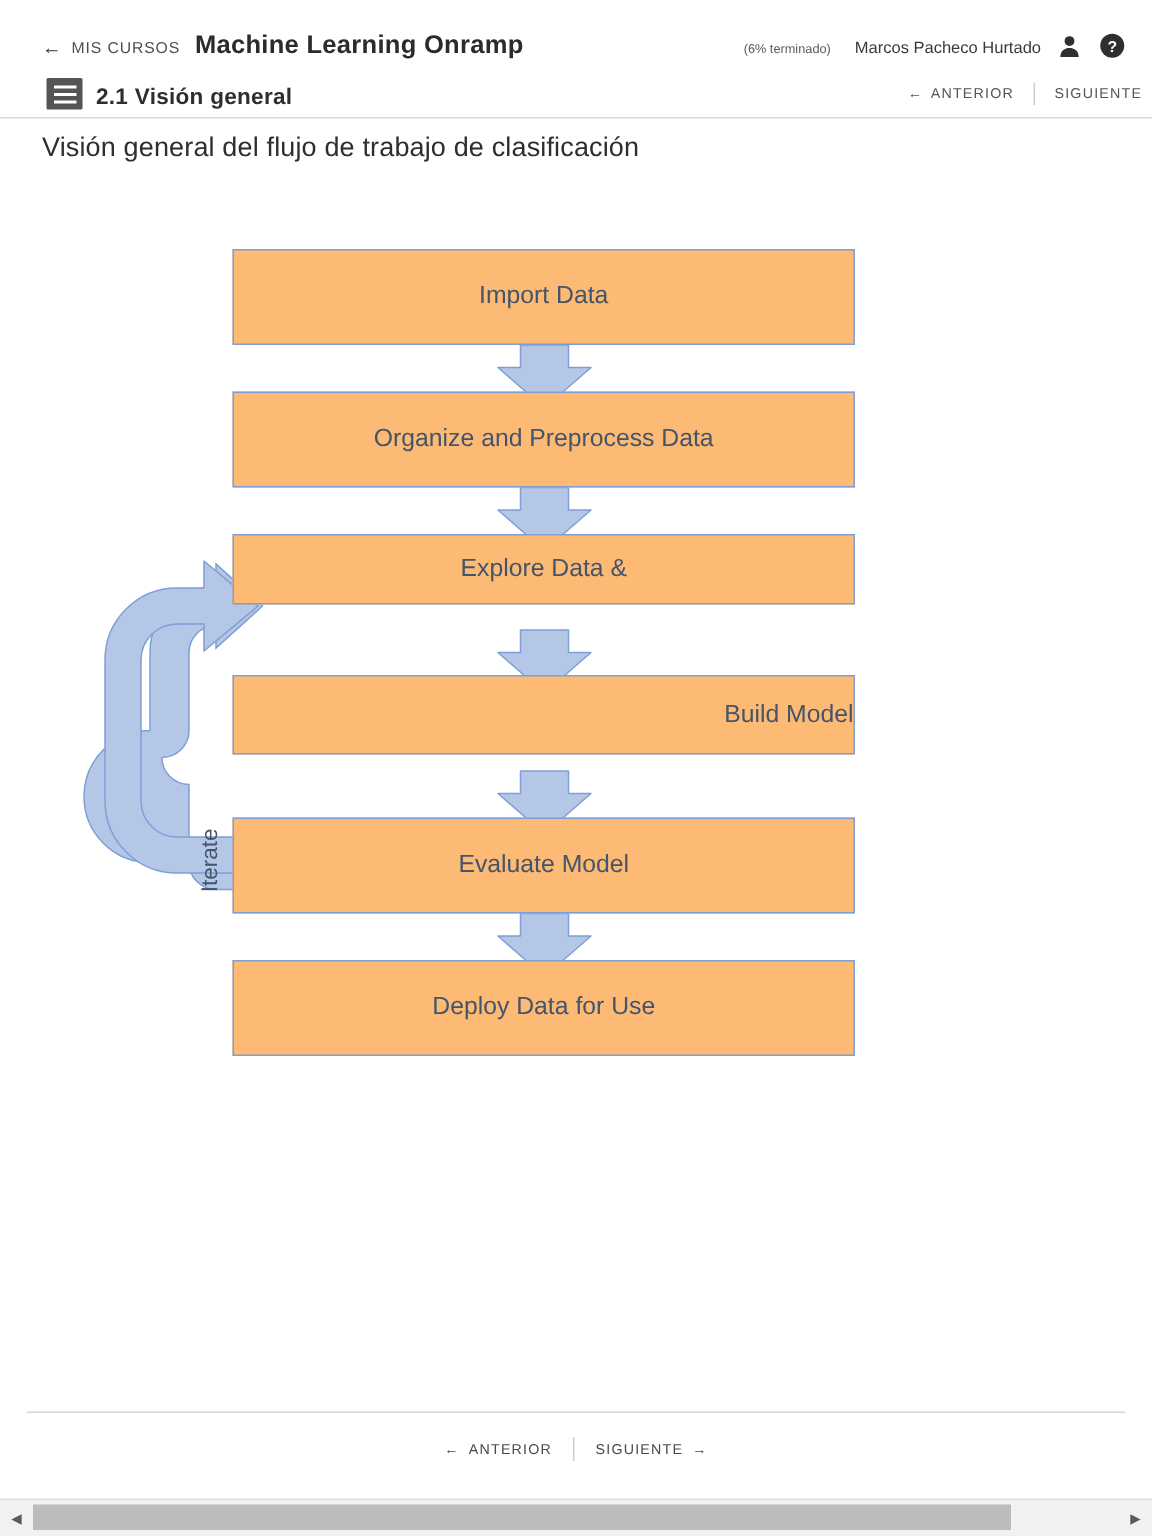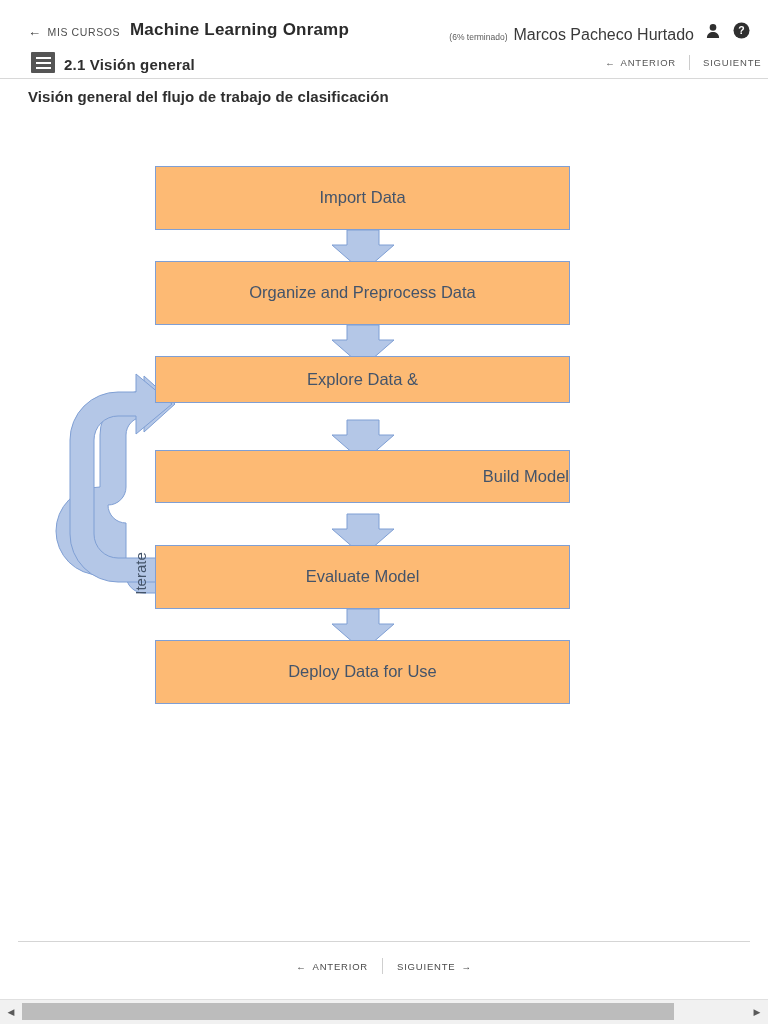--- a/index.html
+++ b/index.html
@@ -54,28 +54,28 @@
     display: inline-block;
     transform: translateX(-105px);
   }
   .progress-user {
     position: absolute;
     right: 74px; top: 26px;
     font-size: 10.5px;
     color: #3c3c3c;
     display: flex;
     align-items: baseline;
-    gap: 6px;
+    gap: 16px;
     white-space: nowrap;
   }
   .progress-pct {
     font-size: 8.5px;
     color: #5a5a5a;
   }
-  .user-name { font-size: 16px; color: #3a3a3a; }
+  .user-name { font-size: 11px; color: #3a3a3a; }
 
   .hdr-icons {
     position: absolute;
     right: 18px; top: 22px;
     display: flex;
     align-items: center;
     gap: 12px;
   }
   .icon-btn { cursor: pointer; display: block; line-height: 0; }
 
@@ -135,22 +135,22 @@
     height: 15px;
     background: #cccccc;
     margin: 0 13px;
   }
   .clip-right { overflow: hidden; width: 65px; }
 
   
   .page-heading {
     position: absolute;
     left: 28px; top: 88px;
-    font-size: 15px;
-    font-weight: bold;
+    font-size: 18px;
+    font-weight: normal;
     color: #2e2e2e;
     letter-spacing: 0.1px;
   }
 
   .diagram {
     position: absolute;
     left: 0; top: 150px;
     width: 768px;
     height: 580px;
   }

